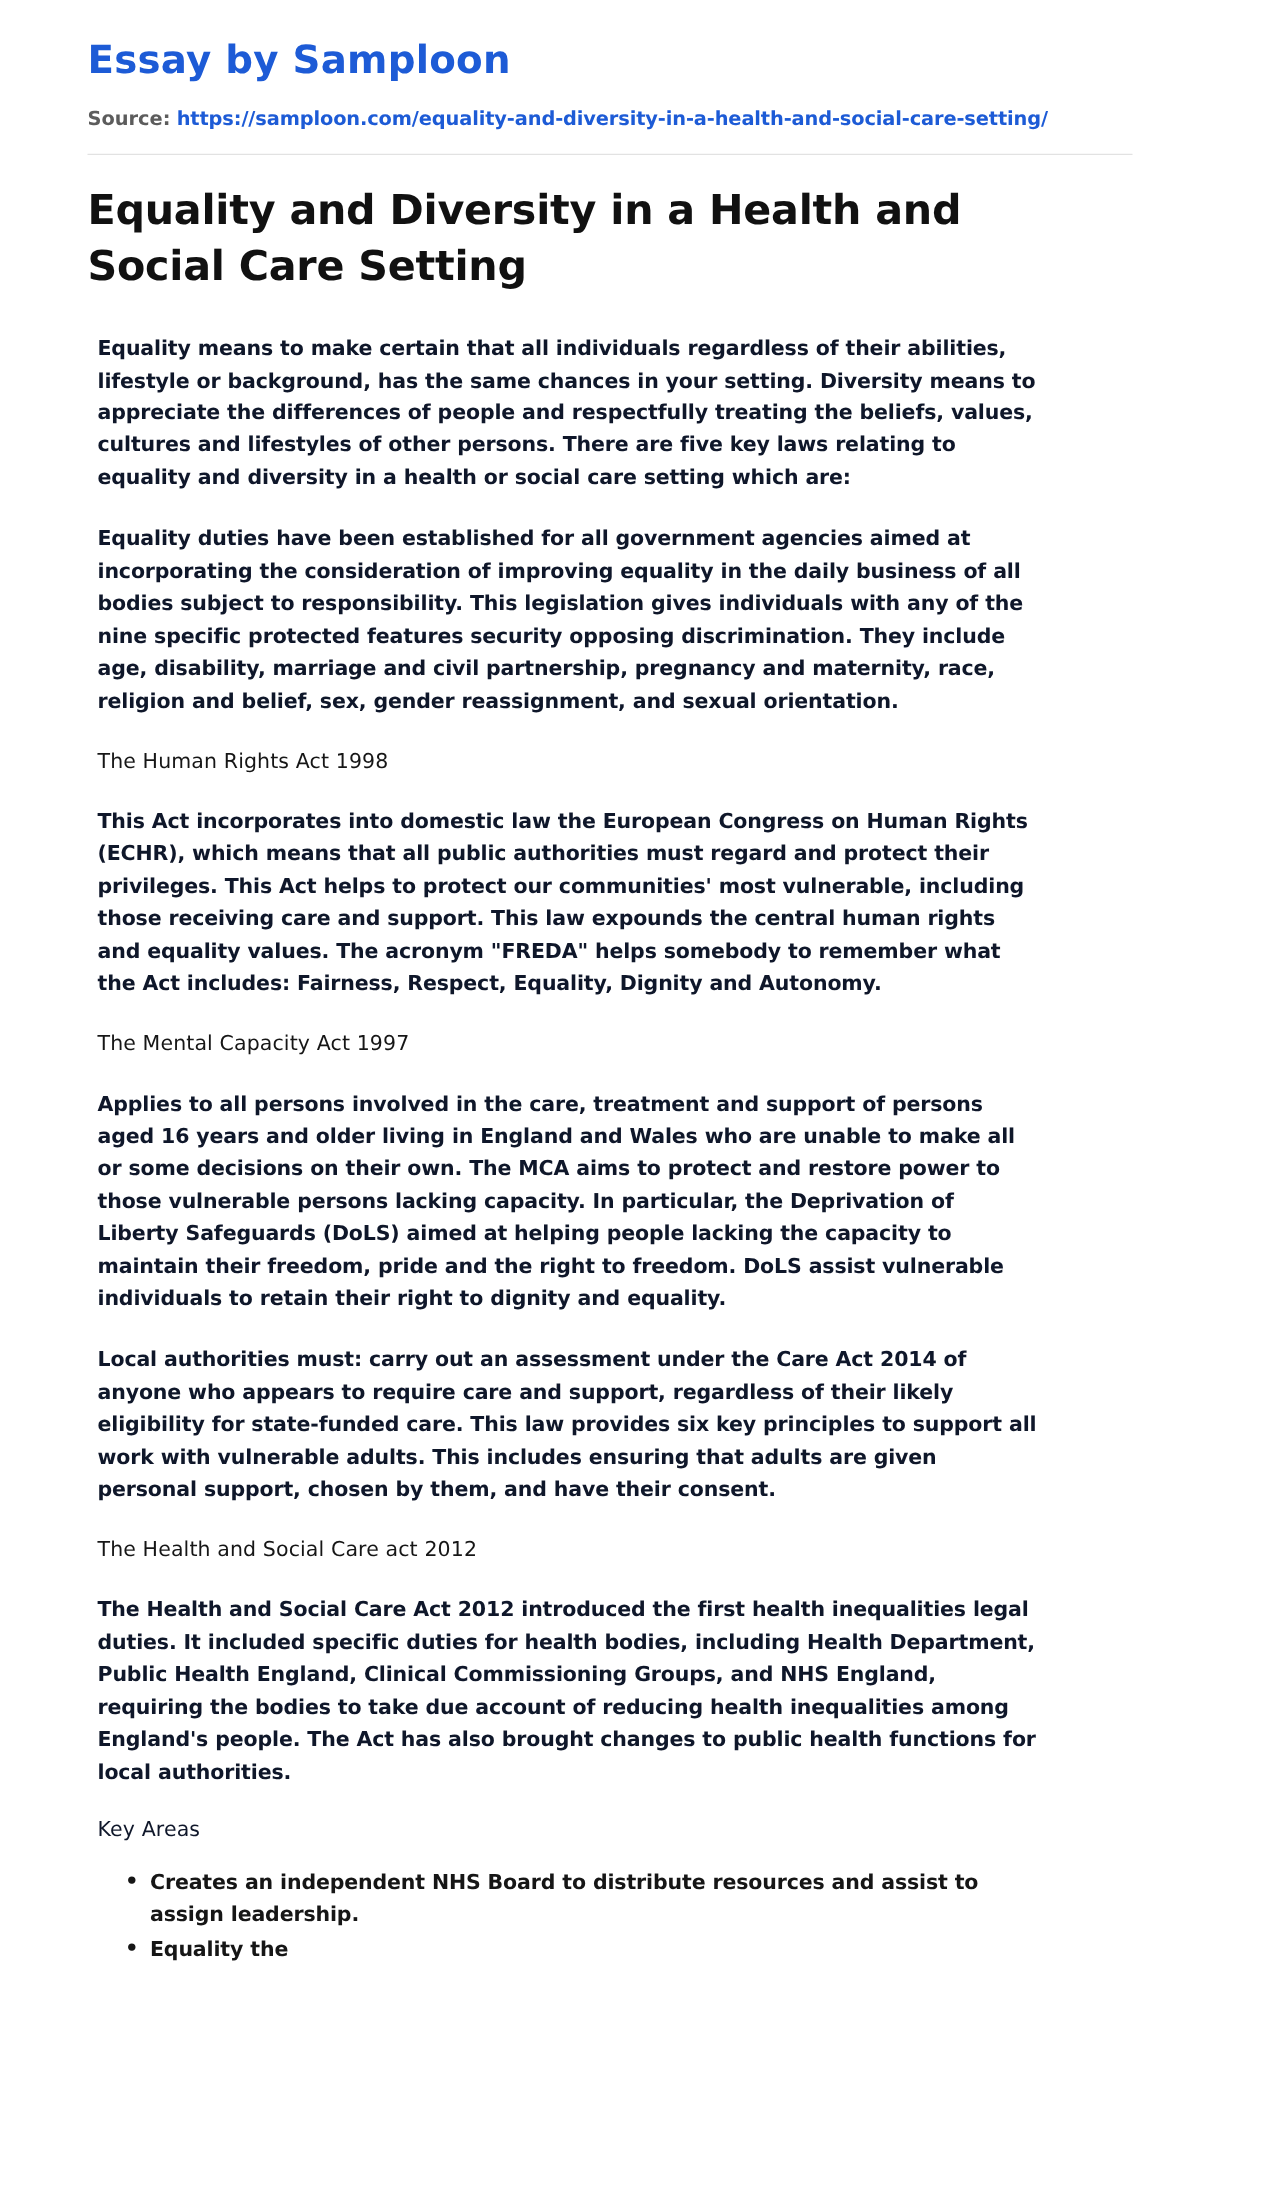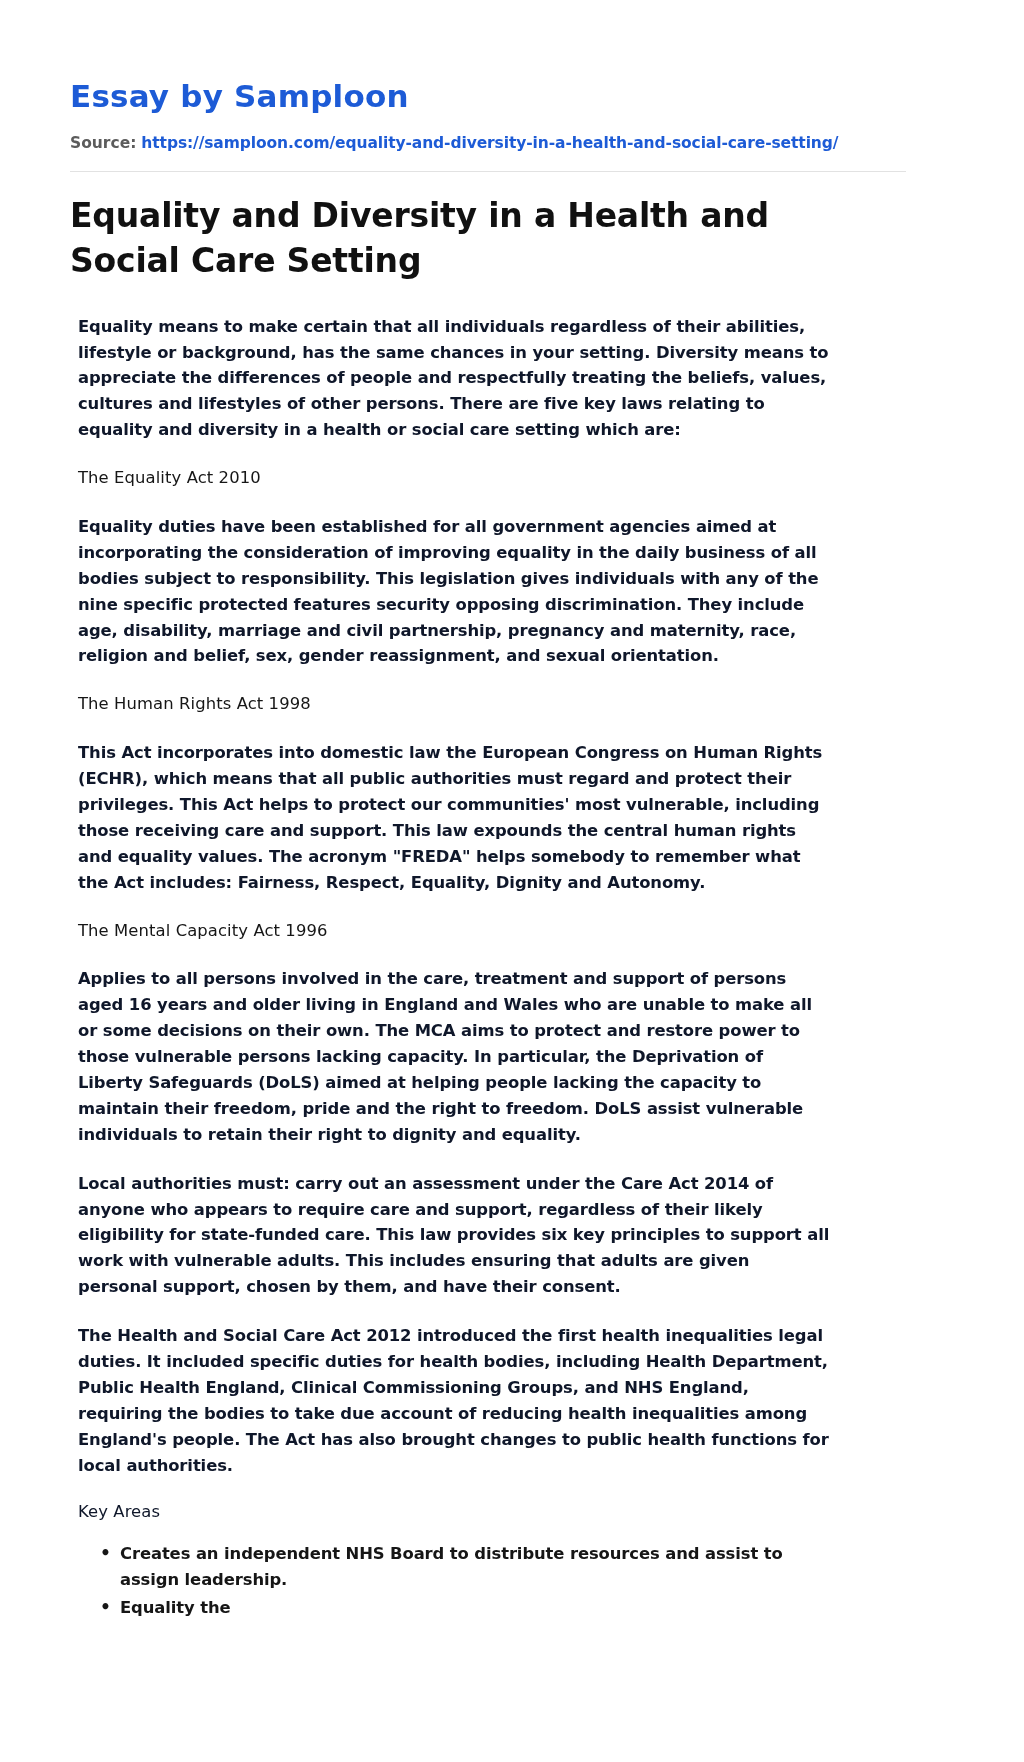--- a/index.html
+++ b/index.html
@@ -12,21 +12,20 @@
     height: 1762px;
     overflow: hidden;
     font-family: "DejaVu Sans", sans-serif;
     color: #1a1a1a;
     -webkit-font-smoothing: antialiased;
   }
   .page {
     width: 976px;
     box-sizing: border-box;
     padding: 0 70px;
-    margin-top: 48px;
   }
   .logo {
     font-family: "DejaVu Sans", sans-serif;
     font-size: 31px;
     font-weight: bold;
     color: #1d5bd6;
     letter-spacing: 0.2px;
     padding-top: 30px;
     line-height: 1.2;
   }
@@ -126,31 +125,31 @@
   </div>
 
   <div class="divider"></div>
 
   <h1 class="doc-title">Equality and Diversity in a Health and Social Care Setting</h1>
 
   <div class="body-wrap">
 
     <p class="para">Equality means to make certain that all individuals regardless of their abilities, lifestyle or background, has the same chances in your setting. Diversity means to appreciate the differences of people and respectfully treating the beliefs, values, cultures and lifestyles of other persons. There are five key laws relating to equality and diversity in a health or social care setting which are:</p>
 
-    <h2 class="section-heading">The Equality Act 2010</h2>
     <p class="para">Equality duties have been established for all government agencies aimed at incorporating the consideration of improving equality in the daily business of all bodies subject to responsibility. This legislation gives individuals with any of the nine specific protected features security opposing discrimination. They include age, disability, marriage and civil partnership, pregnancy and maternity, race, religion and belief, sex, gender reassignment, and sexual orientation.</p>
 
     <h2 class="section-heading">The Human Rights Act 1998</h2>
     <p class="para">This Act incorporates into domestic law the European Congress on Human Rights (ECHR), which means that all public authorities must regard and protect their privileges. This Act helps to protect our communities' most vulnerable, including those receiving care and support. This law expounds the central human rights and equality values. The acronym "FREDA" helps somebody to remember what the Act includes: Fairness, Respect, Equality, Dignity and Autonomy.</p>
 
-    <h2 class="section-heading">The Mental Capacity Act 1996</h2>
+    <h2 class="section-heading">The Mental Capacity Act 1997</h2>
     <p class="para">Applies to all persons involved in the care, treatment and support of persons aged 16 years and older living in England and Wales who are unable to make all or some decisions on their own. The MCA aims to protect and restore power to those vulnerable persons lacking capacity. In particular, the Deprivation of Liberty Safeguards (DoLS) aimed at helping people lacking the capacity to maintain their freedom, pride and the right to freedom. DoLS assist vulnerable individuals to retain their right to dignity and equality.</p>
 
     <p class="para">Local authorities must: carry out an assessment under the Care Act 2014 of anyone who appears to require care and support, regardless of their likely eligibility for state-funded care. This law provides six key principles to support all work with vulnerable adults. This includes ensuring that adults are given personal support, chosen by them, and have their consent.</p>
 
+    <h2 class="section-heading">The Health and Social Care act 2012</h2>
     <p class="para">The Health and Social Care Act 2012 introduced the first health inequalities legal duties. It included specific duties for health bodies, including Health Department, Public Health England, Clinical Commissioning Groups, and NHS England, requiring the bodies to take due account of reducing health inequalities among England's people. The Act has also brought changes to public health functions for local authorities.</p>
 
     <div class="key-areas-heading">Key Areas</div>
 
     <ul class="bullets">
       <li>Creates an independent NHS Board to distribute resources and assist to assign leadership.</li>
       <li>Equality the</li>
     </ul>
 
   </div>

